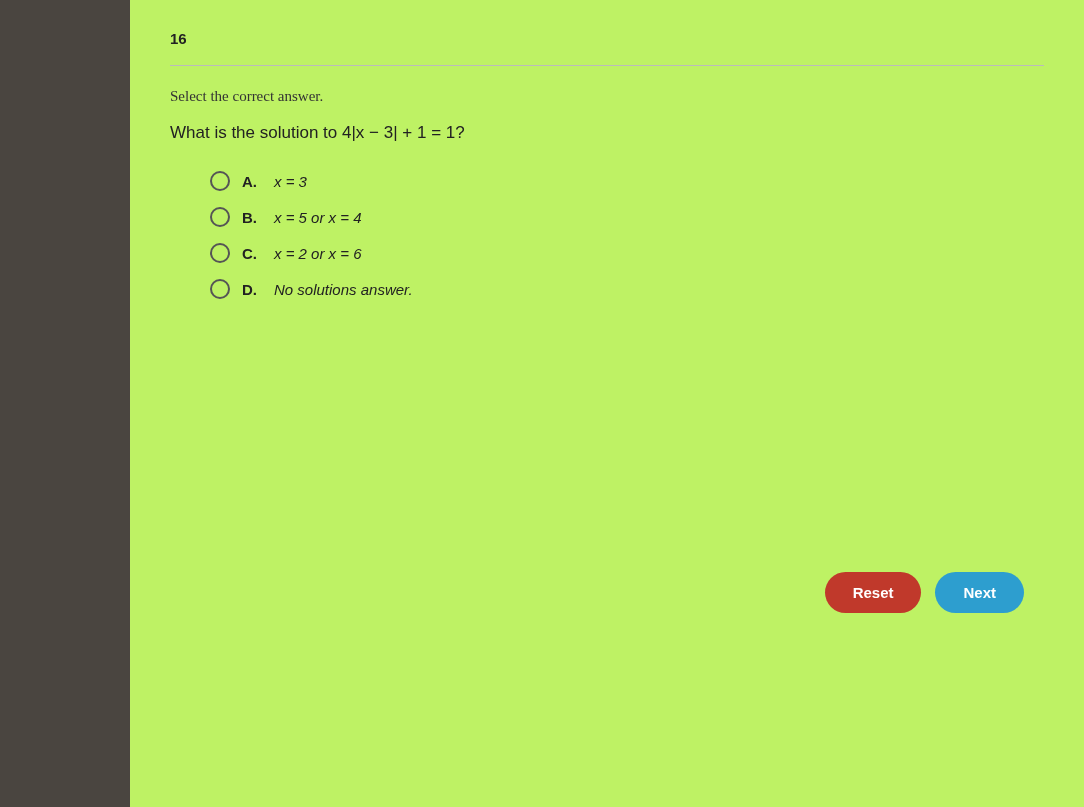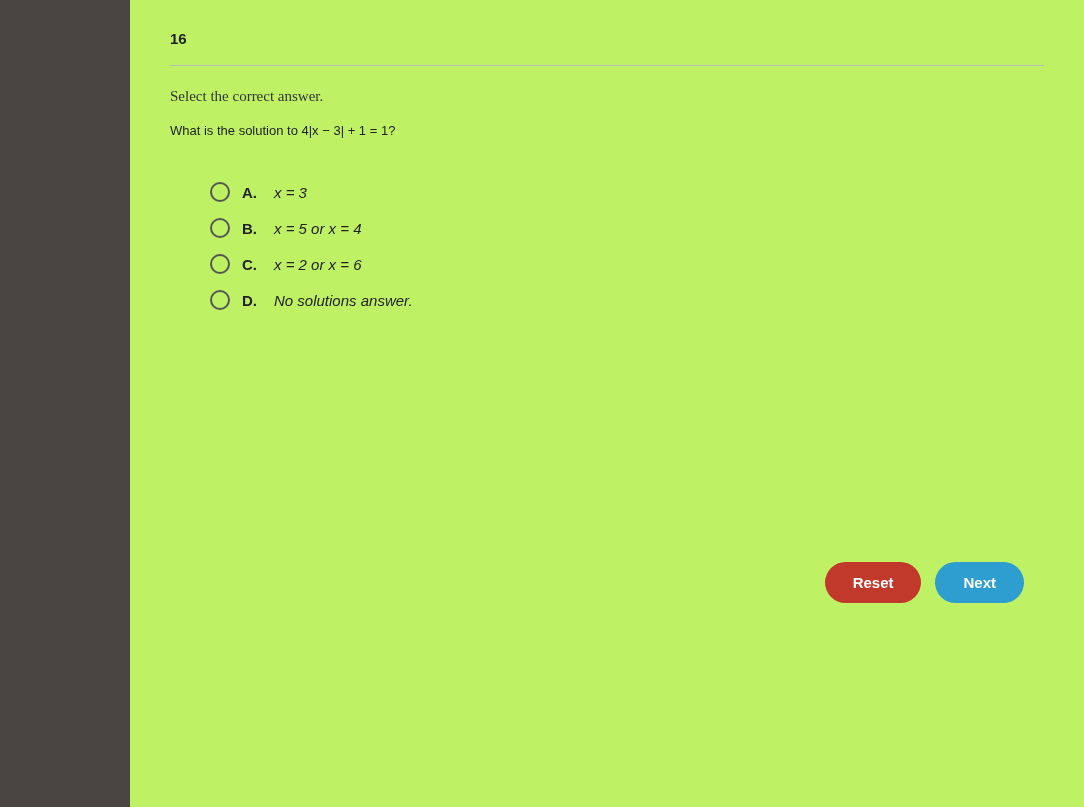--- a/index.html
+++ b/index.html
@@ -39,23 +39,23 @@
     }
 
     .instruction {
       font-size: 15px;
       color: #333;
       margin-bottom: 18px;
       font-family: Liberation Serif, serif;
     }
 
     .question-text {
-      font-size: 13px;
+      font-size: 17px;
       color: #222;
-      margin-bottom: 44px;
+      margin-bottom: 28px;
     }
 
     .options {
       display: flex;
       flex-direction: column;
       gap: 16px;
       margin-left: 40px;
     }
 
     .option-row {
@@ -81,21 +81,21 @@
       font-weight: bold;
       min-width: 20px;
     }
 
     .option-text {
       font-style: italic;
     }
 
     .buttons-row {
       position: absolute;
-      bottom: 204px;
+      bottom: 194px;
       right: 60px;
       display: flex;
       gap: 14px;
     }
 
     .btn-reset {
       background: #c0392b;
       color: #fff;
       border: none;
       border-radius: 25px;

